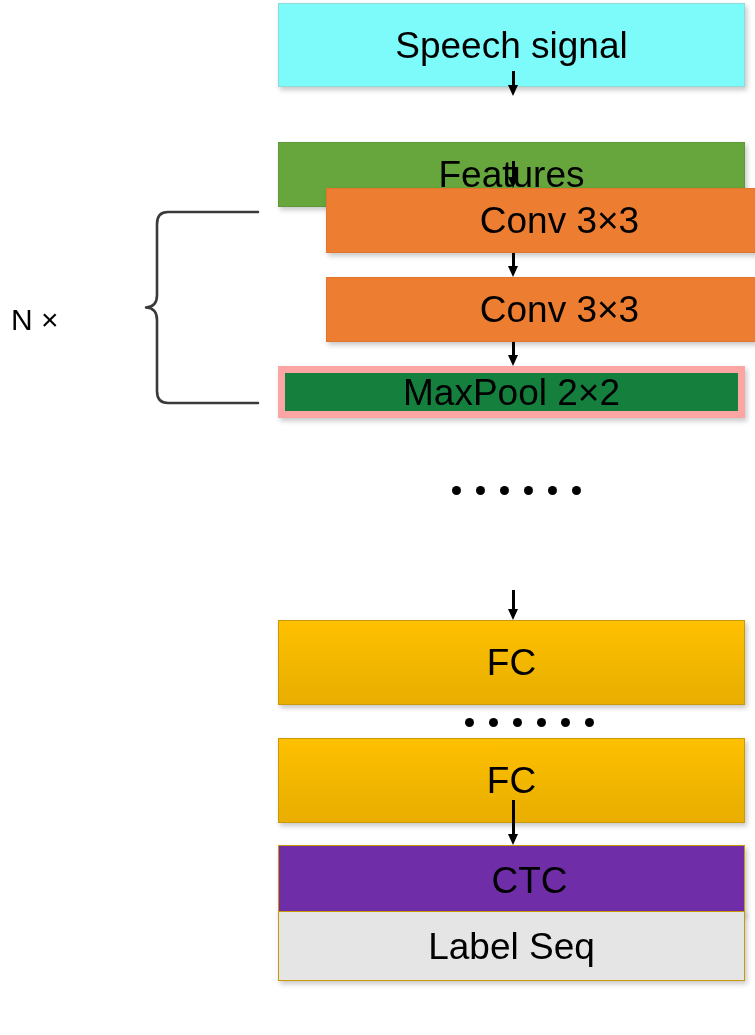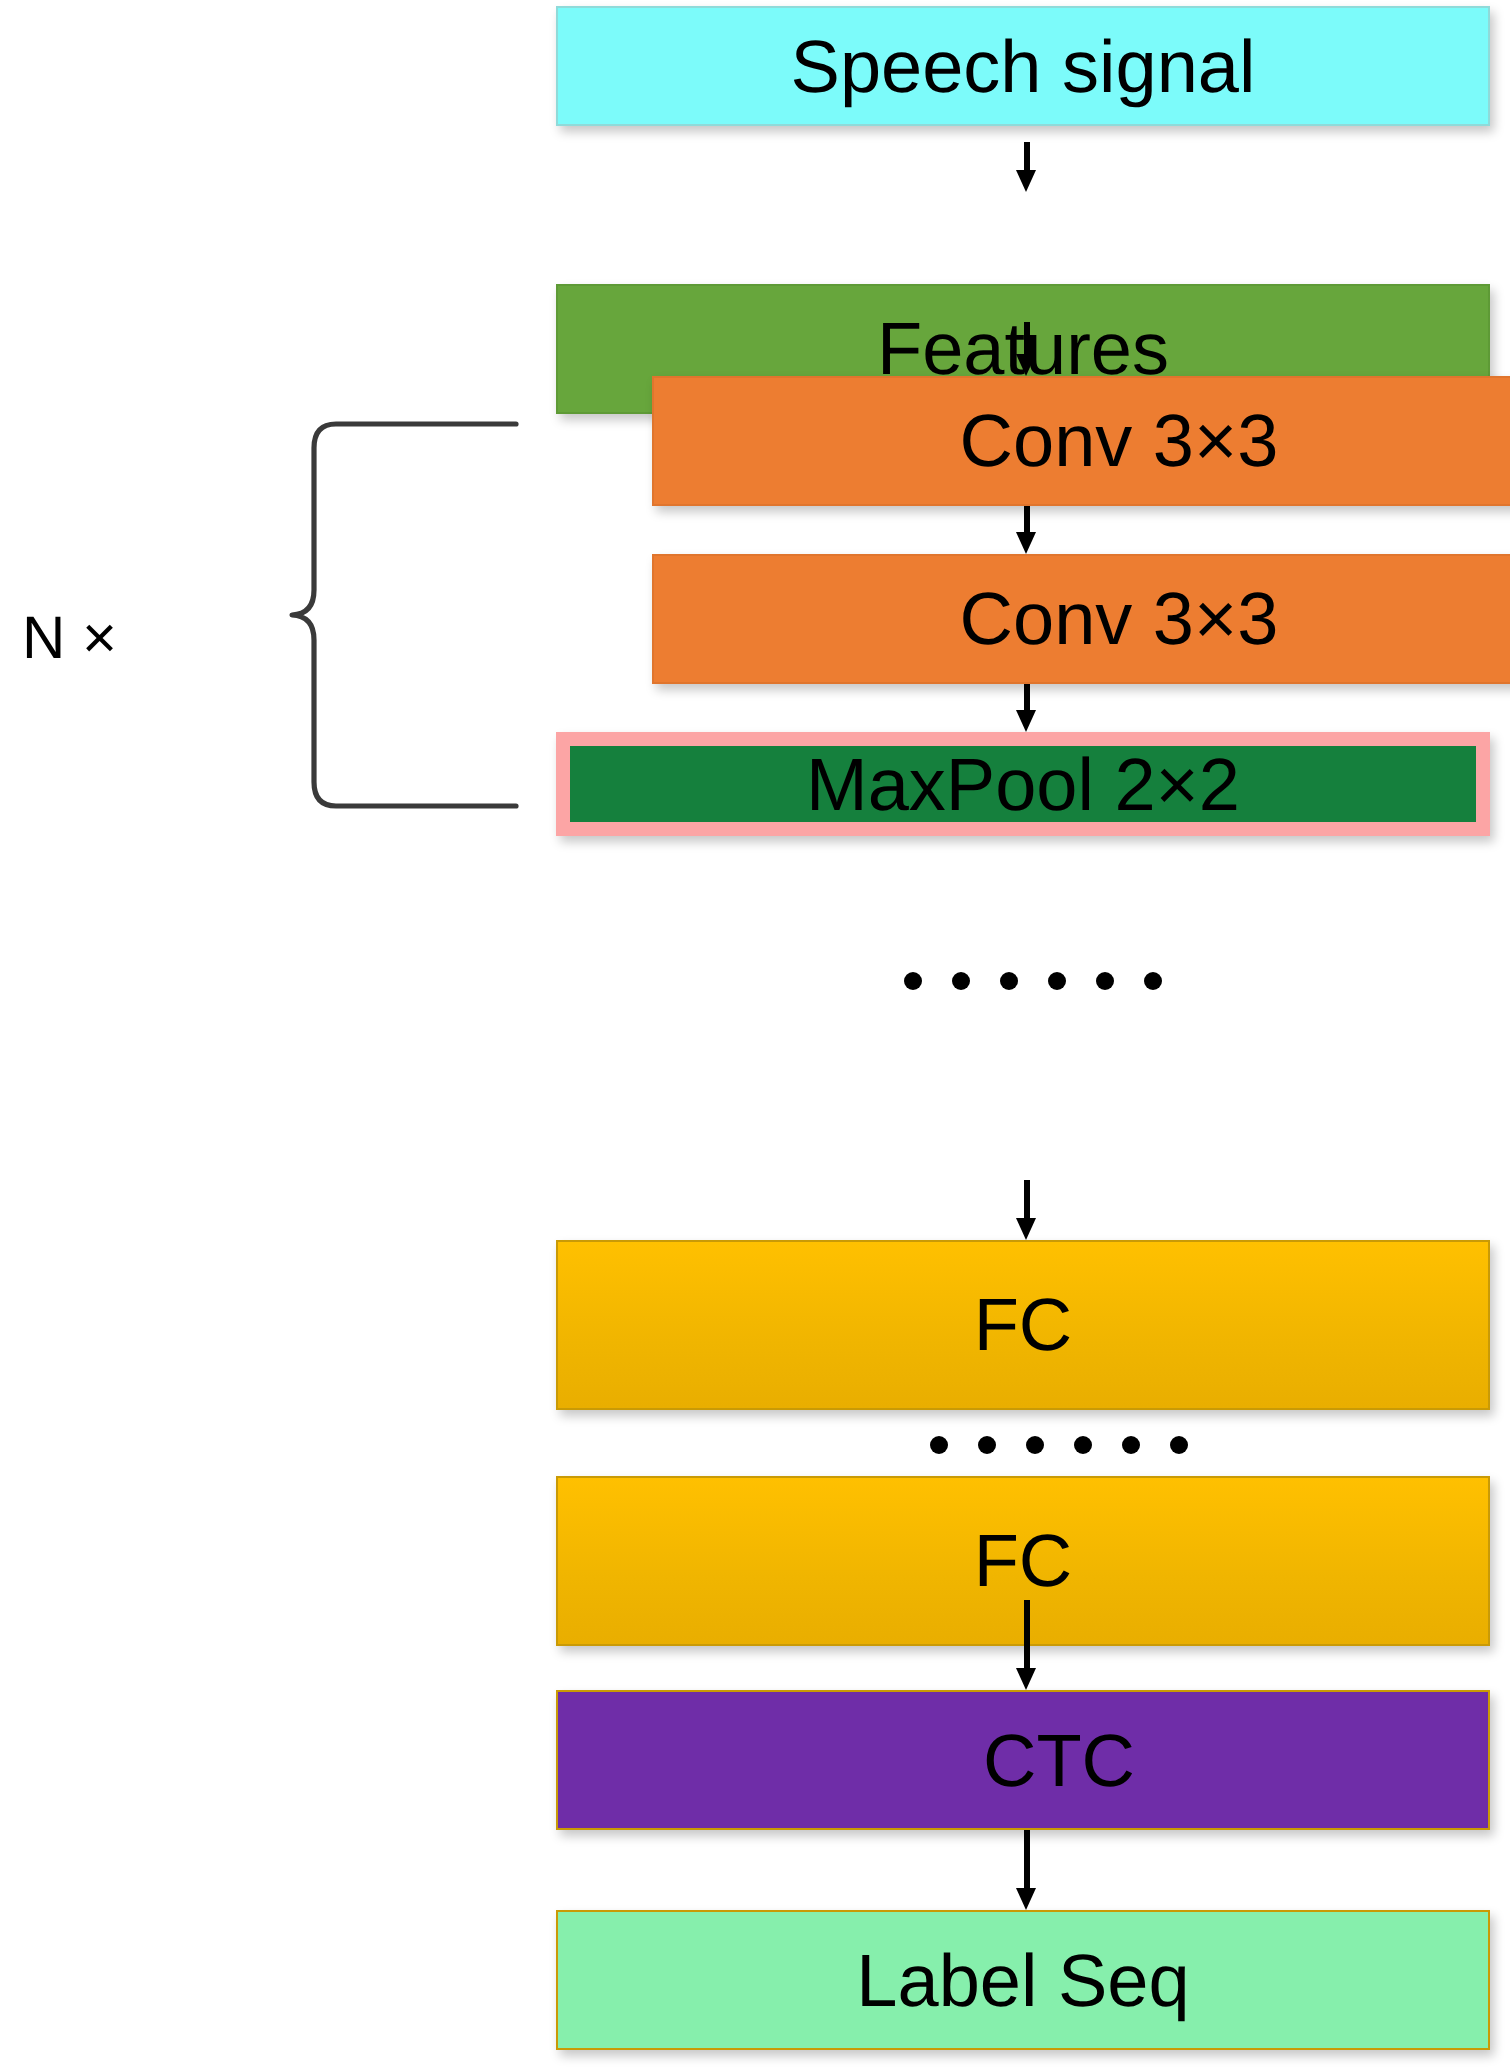--- a/index.html
+++ b/index.html
@@ -26,21 +26,21 @@
     justify-content: center;
     box-sizing: border-box;
     color: #000000;
     font-size: 37px;
     line-height: 1;
     letter-spacing: 0px;
     white-space: nowrap;
     box-shadow: 2px 3px 5px rgba(0,0,0,0.22);
   }
   .n-speech {
-    top: 3px; height: 60px;
+    top: 3px; height: 84px;
     background: #7CFBFA;
     border: 1px solid #8fdad9;
   }
   .n-features {
     top: 96px; height: 65px;
     background: #67A63C;
     border: 1px solid #5e9a36;
     margin-top: 46px;
   }
   .n-conv {
@@ -68,22 +68,22 @@
   }
   .n-fc1 { top: 620px; }
   .n-fc2 { top: 738px; }
   .n-ctc {
     top: 845px; height: 70px;
     background: #6F2DA8;
     border: 1px solid #c99a06;
     padding-left: 36px;
   }
   .n-labelseq {
-    top: 955px; height: 70px;
-    background: #86efac;
+    top: 911px; height: 70px;
+    background: #e5e5e5;
     border: 1px solid #c99a06;
   }
 
   
   .arrow {
     position: absolute;
     left: 508px;
     width: 11px;
   }
   .arrow .shaft {

